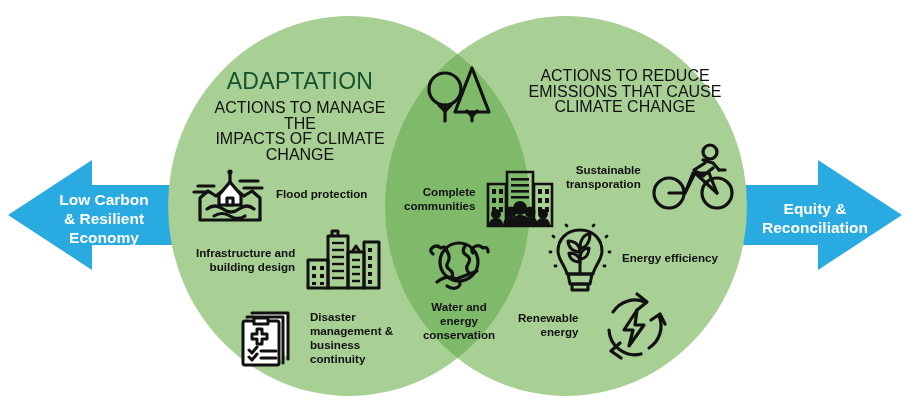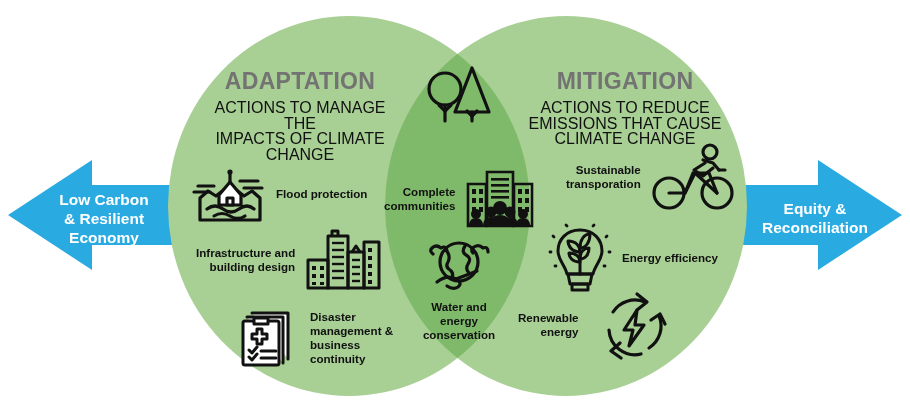--- a/index.html
+++ b/index.html
@@ -51,23 +51,23 @@
     top: 199px;
     width: 140px;
   }
   
   .heading-block {
     position: absolute;
     text-align: center;
   }
   .heading-title {
     font-size: 23px;
-    font-weight: bold;
+    font-weight: normal;
     letter-spacing: 0.3px;
-    color: #737373;
+    color: #14532d;
     margin: 0 0 5px 0;
   }
   .heading-sub {
     font-size: 16px;
     line-height: 15.5px;
     color: #111111;
     white-space: pre-line;
     margin: 0;
   }
   #heading-adaptation { left: 200px; top: 68px; width: 200px; }
@@ -101,21 +101,21 @@
   svg.ico path, svg.ico circle, svg.ico rect, svg.ico line, svg.ico polyline, svg.ico polygon, svg.ico ellipse {
     vector-effect: non-scaling-stroke;
   }
 
   
   #item-flood        { left: 192px; top: 164px; }
   #item-infra        { left: 196px; top: 228px; }
   #item-disaster     { left: 238px; top: 305px; }
   
   #item-nature       { left: 398px; top: 62px;  width: 120px; }
-  #item-communities  { left: 384px; top: 170px; }
+  #item-communities  { left: 404px; top: 170px; }
   #item-water        { left: 400px; top: 238px; width: 118px; }
   
   #item-transport    { left: 566px; top: 143px; }
   #item-efficiency   { left: 548px; top: 222px; }
   #item-renewable    { left: 518px; top: 290px; gap: 8px; }
 </style>
 </head>
 <body>
 
 <div id="stage">
@@ -151,21 +151,20 @@
 Economy</div>
 
   <div class="heading-block" id="heading-adaptation">
     <div class="heading-title">ADAPTATION</div>
     <div class="heading-sub">ACTIONS TO MANAGE THE
 IMPACTS OF CLIMATE
 CHANGE</div>
   </div>
 
   <div class="heading-block" id="heading-mitigation">
-    <div class="heading-title">MITIGATION</div>
     <div class="heading-sub">ACTIONS TO REDUCE
 EMISSIONS THAT CAUSE
 CLIMATE CHANGE</div>
   </div>
 
   <div class="item label-right" id="item-flood">
     <span class="icon-box">
       <svg class="ico" width="74" height="60" viewBox="0 0 74 60" fill="none" stroke="#111111" stroke-width="3.2" stroke-linecap="round" stroke-linejoin="round">
         <path d="M8 34 L16 27 L24 32 L38 21 L52 32 L60 27 L68 34 L68 56 L8 56 Z"></path>
         <path d="M27 31 L38 18 L49 31 L49 41 L27 41 Z" fill="#ffffff"></path>

